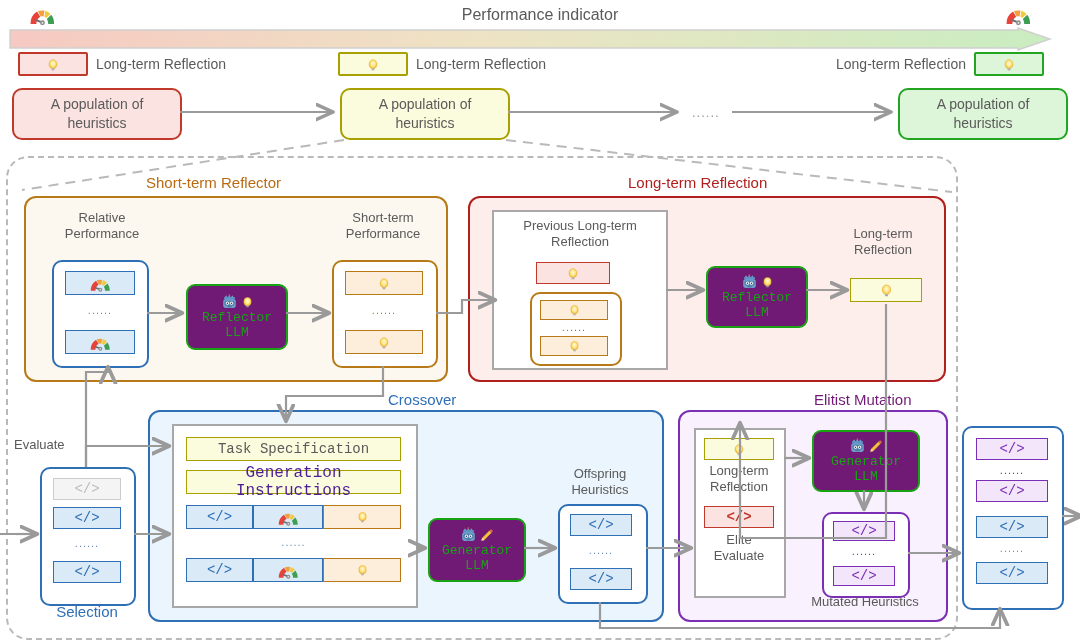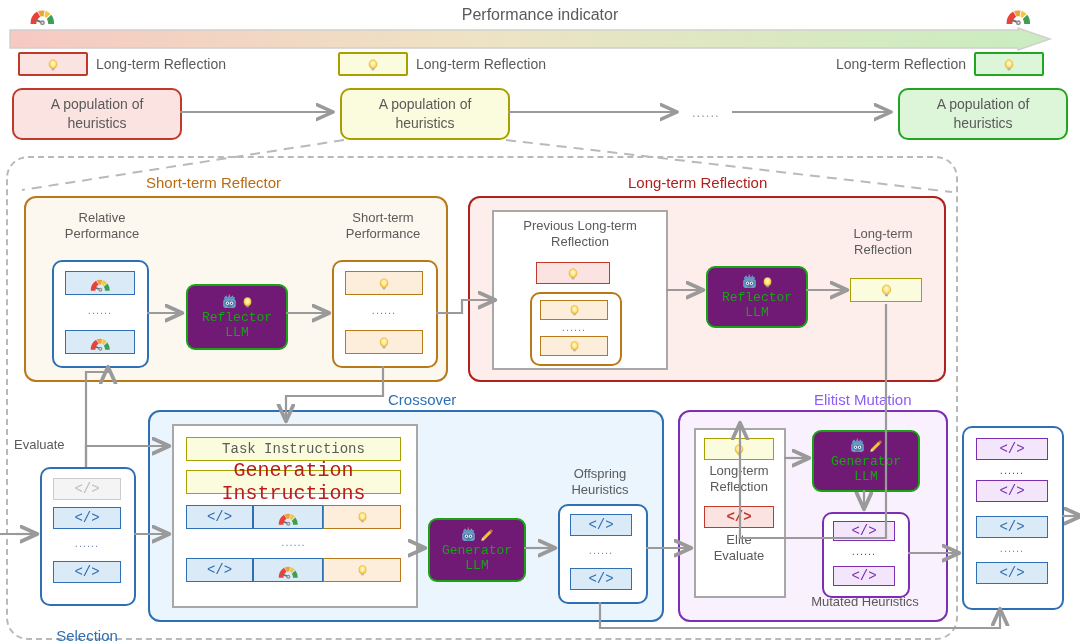--- a/index.html
+++ b/index.html
@@ -28,22 +28,22 @@
 
   
   #outer-dashed{left:6px;top:156px;width:948px;height:480px;border:2px dashed #b9b9b9;
                 border-radius:22px;}
 
   
   .sect-title{font-size:15px;white-space:nowrap;}
   .t-orange{color:#b96b12;}
   .t-darkred{color:#b0201f;}
   .t-blue{color:#2f6fb5;}
-  .t-purple{color:#8b5cf6;}
-  .t-blue2{color:#2f6fb5;margin-top:24px;}
+  .t-purple{color:#701a75;}
+  .t-blue2{color:#2f6fb5;}
 
   
   .panel{border-radius:12px;border:2px solid;}
   .p-short{background:#fdf8ef;border-color:#b87a18;}
   .p-long{background:#fdeeec;border-color:#b0201f;}
   .p-cross{background:#eaf5fd;border-color:#2f6fb5;}
   .p-elit{background:#f9f1fd;border-color:#7a2fb5;}
 
   .wbox{background:#ffffff;border:2px solid #a8a8a8;border-radius:0;}
   .bbox{background:#ffffff;border:2px solid #2f6fb5;border-radius:10px;}
@@ -307,22 +307,22 @@
 <div class="cell c-yellow abs ctr" style="left:850px;top:278px;width:72px;height:24px">
   <svg width="15" height="18" viewBox="0 0 20 18">
       <use href="#ic-bulb"></use>
     </svg>
 </div>
 
 <div class="abs sect-title t-blue" style="left:388px;top:391px">Crossover</div>
 <div class="abs panel p-cross" style="left:148px;top:410px;width:512px;height:208px"></div>
 
 <div class="abs wbox" style="left:172px;top:424px;width:242px;height:180px">
-  <div class="cell c-yellow mono ctr abs" style="left:12px;top:11px;width:215px;height:24px;font-size:14px;color:#5a5a5a">Task Instructions</div>
-  <div class="cell c-yellow mono ctr abs" style="left:12px;top:44px;width:215px;height:24px;font-size:20px;color:#b91c1c">Generation Instructions</div>
+  <div class="cell c-yellow mono ctr abs" style="left:12px;top:11px;width:215px;height:24px;font-size:14px;color:#5a5a5a">Task Specification</div>
+  <div class="cell c-yellow mono ctr abs" style="left:12px;top:44px;width:215px;height:24px;font-size:16px;color:#4c1d95">Generation Instructions</div>
 
   <div class="abs" style="left:12px;top:79px;width:215px;height:24px;display:flex">
     <div class="cell c-blue code ctr" style="width:67px;height:24px">&lt;/&gt;</div>
     <div class="cell c-blue ctr" style="width:70px;height:24px">
       <svg width="26" height="21" viewBox="0 0 22 20">
           <use href="#ic-gauge"></use>
         </svg>
     </div>
     <div class="cell c-orange ctr" style="width:78px;height:24px">
       <svg width="13" height="16" viewBox="0 0 20 18">

